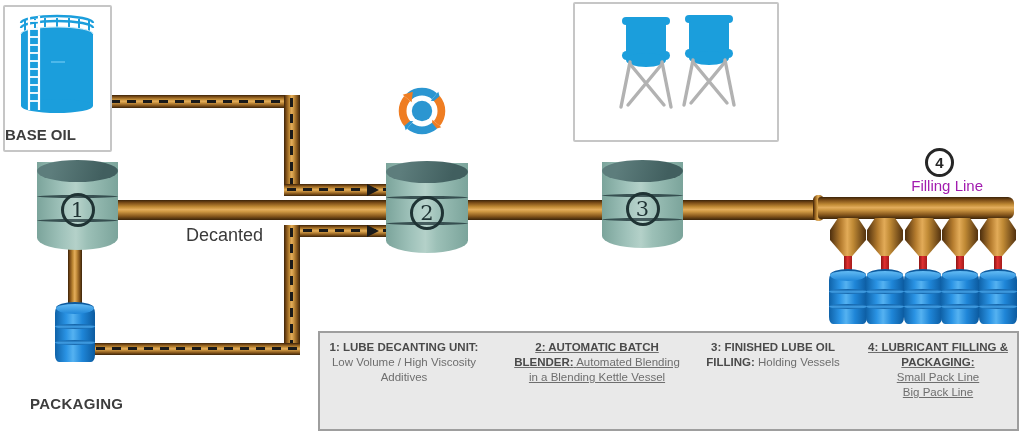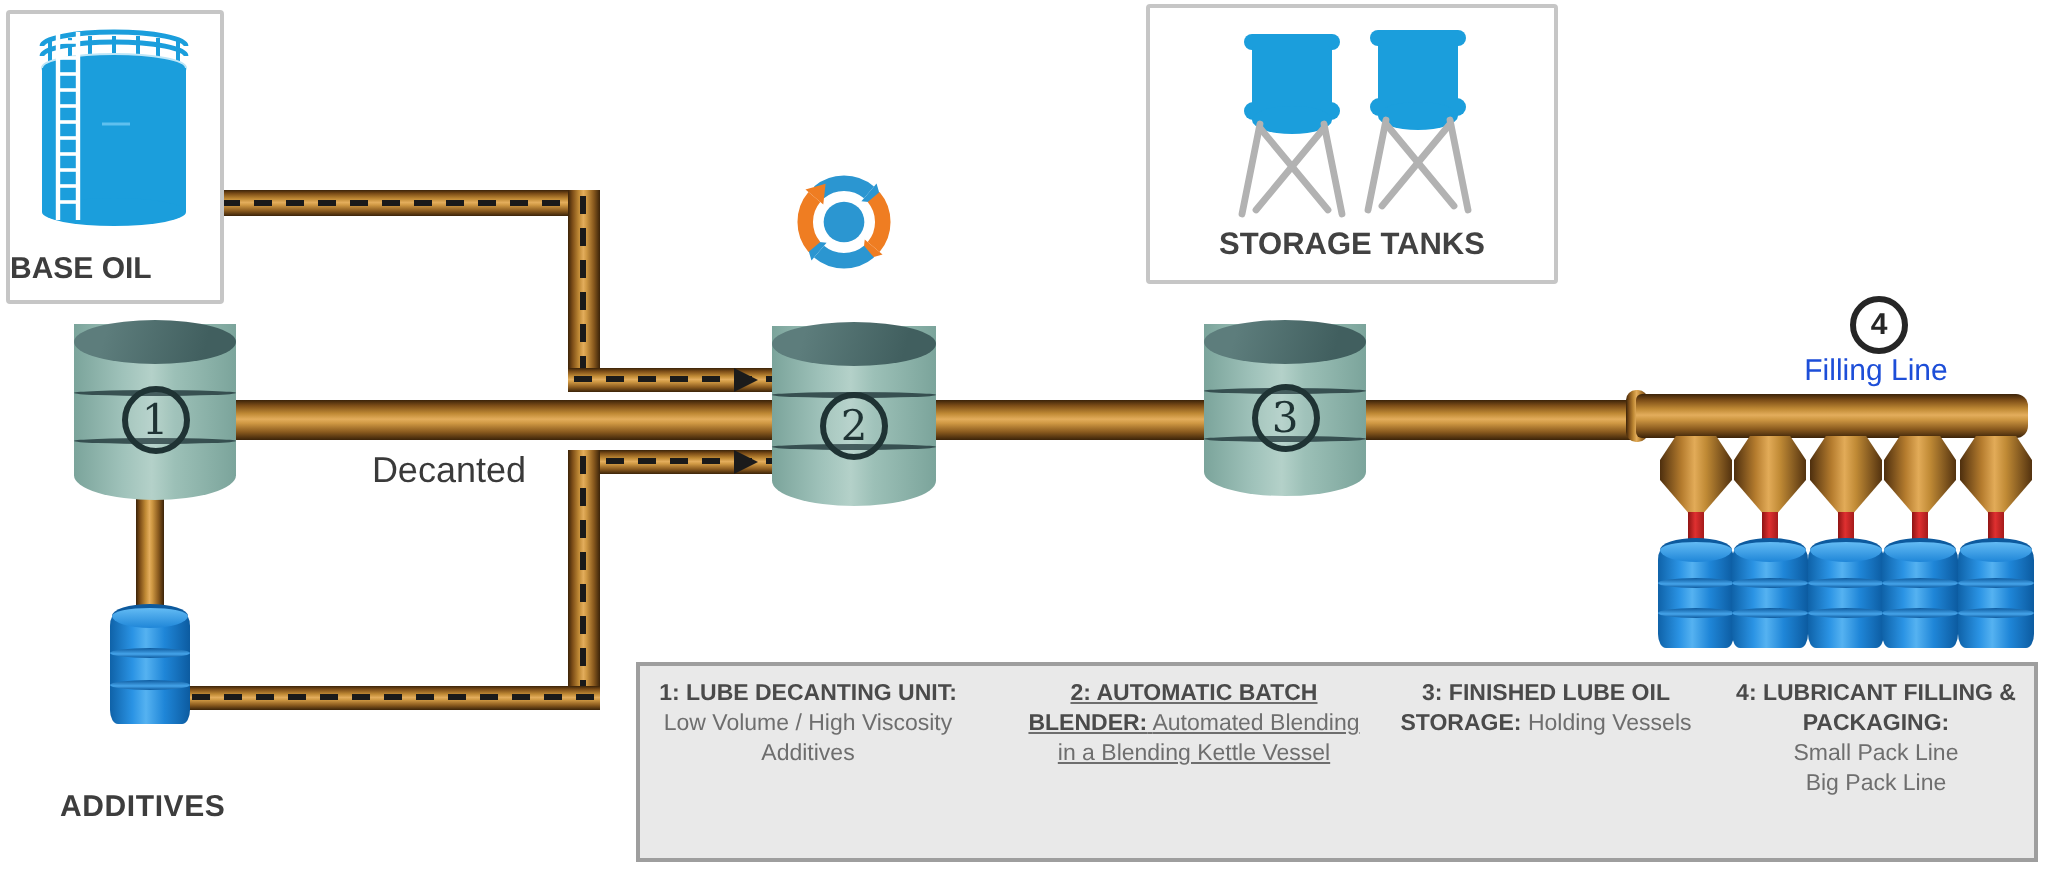--- a/index.html
+++ b/index.html
@@ -45,21 +45,21 @@
     clip-path:polygon(22% 0,78% 0,100% 30%,100% 55%,57% 100%,43% 100%,0 55%,0 30%);
     background:linear-gradient(90deg,#4e2f0e,#b57c2e 30%,#e2ab58 48%,#c08a35 64%,#53320f 100%);}
   .nozzle{position:absolute;z-index:2;width:8px;height:15px;
     background:linear-gradient(90deg,#8e1414,#e03030 45%,#a51b1b);}
 
   
   .legend{position:absolute;left:318px;top:331px;width:701px;height:100px;background:#e9e9e9;
     border:2px solid #9e9e9e;z-index:5;box-sizing:border-box;}
   .lcol{position:absolute;top:7px;text-align:center;font-size:11.5px;line-height:15px;color:#6e6e6e;}
   .lt{font-weight:bold;color:#4a4a4a;}
-  .c1{left:2px;width:164px;} .c2{left:192px;width:170px;text-decoration:underline;} .c3{left:372px;width:162px;} .c4{left:542px;width:152px;}
+  .c1{left:2px;width:164px;} .c2{left:192px;width:170px;text-decoration:underline;} .c3{left:372px;width:162px;} .c4{left:542px;width:152px;text-decoration:underline;}
 
   
   .lbl{position:absolute;color:#3d3d3d;font-weight:bold;}
   .circ4{position:absolute;left:925px;top:148px;width:23px;height:23px;border:3px solid #262626;border-radius:50%;
     color:#262626;display:flex;align-items:center;justify-content:center;font:bold 15px "Liberation Sans",sans-serif;}
 </style>
 </head>
 <body>
 
 <div class="stage">
@@ -137,21 +137,20 @@
       <rect x="11" y="9" width="40" height="30" rx="2" fill="#1b9edc"></rect>
       <rect x="7" y="37" width="48" height="9" rx="4.5" fill="#1b9edc"></rect>
       <ellipse cx="31" cy="46" rx="20" ry="7" fill="#1b9edc"></ellipse>
       <g stroke="#b2b2b2" stroke-width="3.4" fill="none" stroke-linecap="round">
         <path d="M15,48 L6,93"></path>
           <path d="M47,48 L56,93"></path>
         <path d="M15,50 L49,91"></path>
           <path d="M47,50 L13,91"></path>
       </g>
     </svg>
-    <div class="lbl" style="left:0;right:0;top:110px;text-align:center;font-size:15.5px;color:#424242">STORAGE TANKS</div>
   </div>
 
   <svg class="abs" style="left:391px;top:79px;z-index:2" width="62" height="64" viewBox="0 0 64 64">
     <circle cx="32" cy="32" r="10.5" fill="#2b96d1"></circle>
     <path d="M19.1,16.7 A20,20 0 0 1 44.9,16.7" fill="none" stroke="#2b96d1" stroke-width="8"></path>
     <polygon points="48.8,12.1 41.0,21.3 51.8,22.5" fill="#2b96d1"></polygon>
     <path d="M47.3,19.1 A20,20 0 0 1 47.3,44.9" fill="none" stroke="#ef7d22" stroke-width="8"></path>
     <polygon points="51.9,48.8 42.7,41.0 41.5,51.8" fill="#ef7d22"></polygon>
     <path d="M44.9,47.3 A20,20 0 0 1 19.1,47.3" fill="none" stroke="#2b96d1" stroke-width="8"></path>
     <polygon points="15.2,51.9 23.0,42.7 12.2,41.5" fill="#2b96d1"></polygon>
@@ -175,28 +174,28 @@
     <i class="vtop"></i>
     <i class="vline vl1"></i>
     <i class="vline vl2"></i>
     <span class="vnum">3</span>
   </div>
 
   <div class="drum" style="left:55px;top:306px;width:40px;height:56px">
     <i class="dband db1"></i>
     <i class="dband db2"></i>
   </div>
-  <div class="lbl" style="left:30px;top:395px;width:120px;font-size:15px;letter-spacing:.3px;z-index:5">ADDITIVES</div>
+  <div class="lbl" style="left:30px;top:395px;width:120px;font-size:15px;letter-spacing:.3px;z-index:5">PACKAGING</div>
 
   <div class="abs" style="left:138px;top:225px;width:125px;text-align:right;font-size:18px;color:#3a3a3a;z-index:5">Decanted</div>
 
   <div class="circ4">
       <span>4</span>
     </div>
-  <div class="abs" style="left:893px;top:177px;width:90px;text-align:center;font-size:15px;color:#1d4ed8;z-index:5">Filling Line</div>
+  <div class="abs" style="left:893px;top:177px;width:90px;text-align:right;font-size:15px;color:#a21caf;z-index:5">Filling Line</div>
 
   <div class="hopper" style="left:830px;top:218px"></div>
   <div class="hopper" style="left:867px;top:218px"></div>
   <div class="hopper" style="left:905px;top:218px"></div>
   <div class="hopper" style="left:942px;top:218px"></div>
   <div class="hopper" style="left:980px;top:218px"></div>
 
   <div class="nozzle" style="left:844px;top:256px"></div>
   <div class="nozzle" style="left:881px;top:256px"></div>
   <div class="nozzle" style="left:919px;top:256px"></div>
@@ -227,21 +226,21 @@
   <div class="legend">
     <div class="lcol c1">
       <span class="lt">1: LUBE DECANTING UNIT:</span>
       <span>Low Volume / High Viscosity Additives</span>
     </div>
     <div class="lcol c2">
       <span class="lt">2: AUTOMATIC BATCH BLENDER:</span>
       <span>Automated Blending in a Blending Kettle Vessel</span>
     </div>
     <div class="lcol c3">
-      <span class="lt">3: FINISHED LUBE OIL STORAGE:</span>
+      <span class="lt">3: FINISHED LUBE OIL FILLING:</span>
       <span>Holding Vessels</span>
     </div>
     <div class="lcol c4">
       <div class="lt">4: LUBRICANT FILLING &amp; PACKAGING:</div>
       <div>Small Pack Line</div>
       <div>Big Pack Line</div>
     </div>
   </div>
 
 </div>

